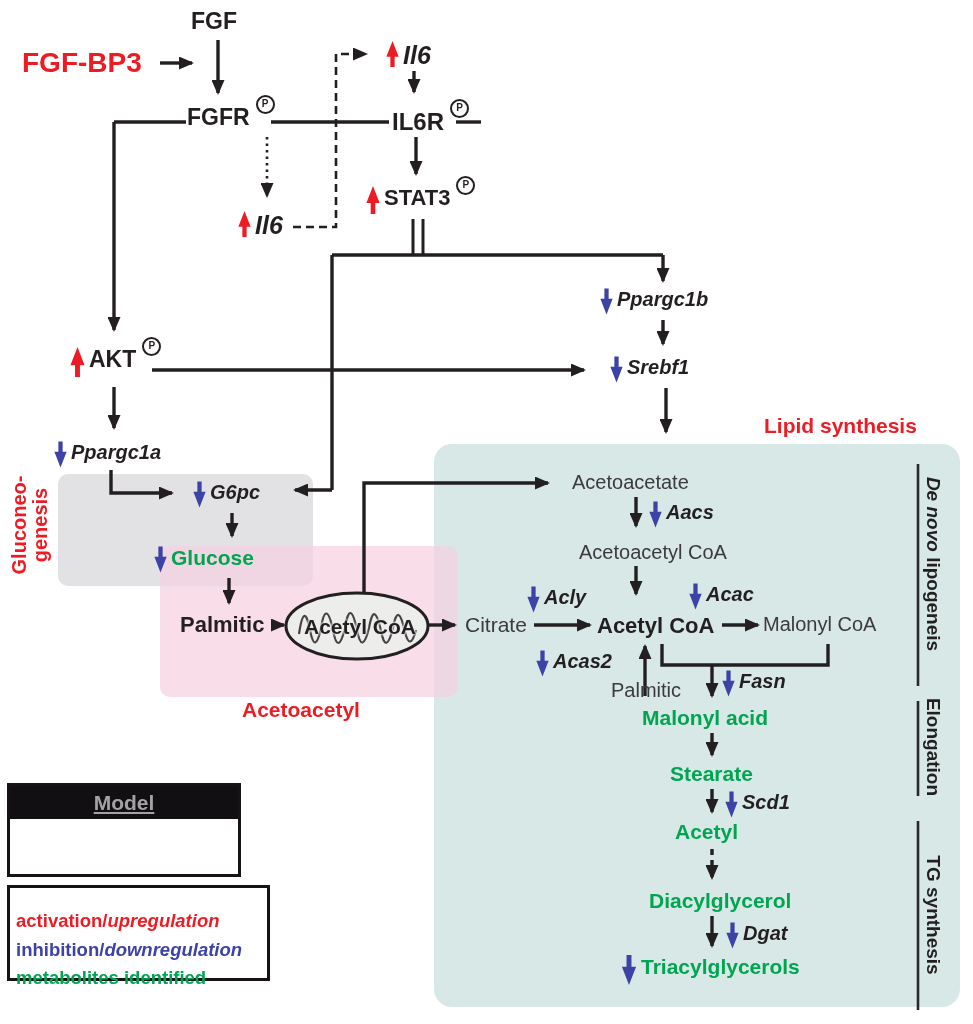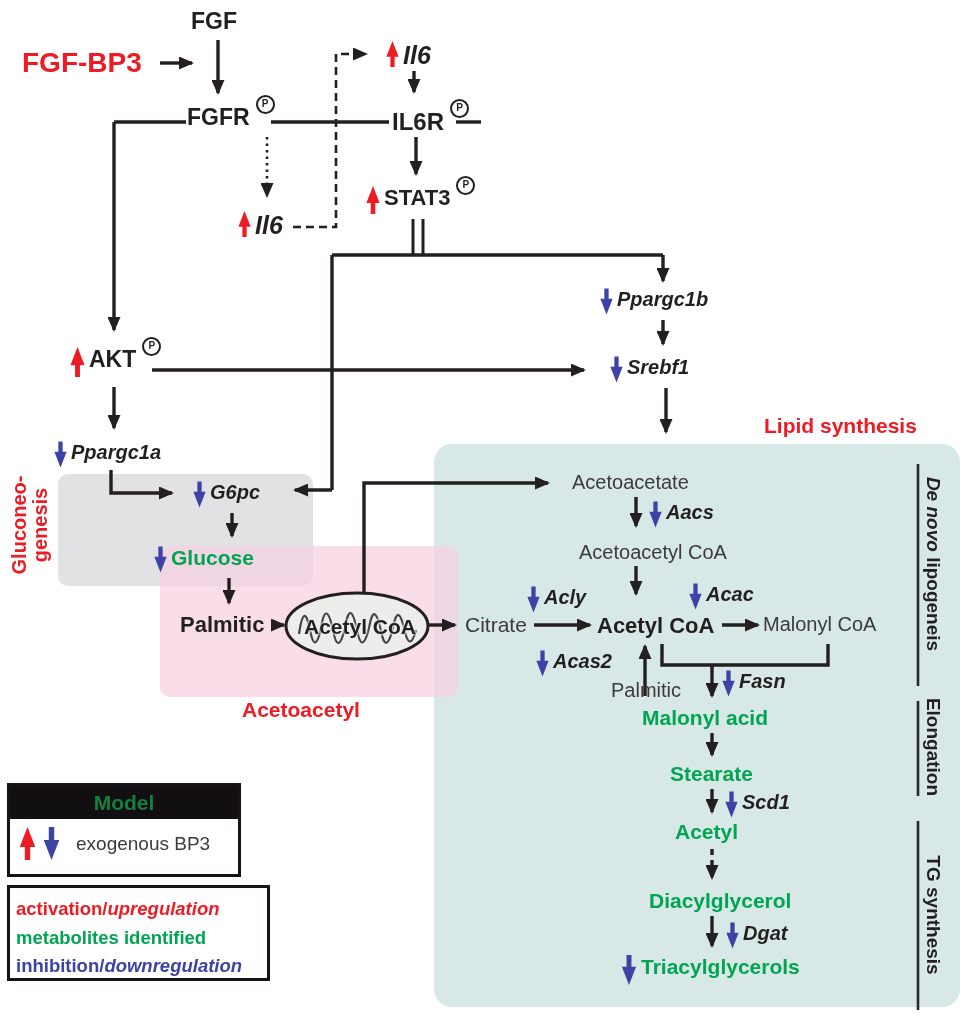--- a/index.html
+++ b/index.html
@@ -26,26 +26,26 @@
     line-height:14px;text-align:center;background:#fff;}
   .rot{position:absolute;z-index:10;white-space:nowrap;font-weight:bold;font-size:19px;text-align:center;}
   .rot-cw{transform:rotate(90deg);}
   .rot-ccw{transform:rotate(-90deg);white-space:pre-line;line-height:1.05;font-size:20px;color:#ed1c24;}
   .it{font-style:italic;}
   .red-fill{fill:#ed1c24;}
   .blue-fill{fill:#3c42a6;}
   
   .model-box{position:absolute;left:7px;top:783px;width:234px;height:94px;z-index:10;
     border:3px solid #161215;background:#fff;box-sizing:border-box;}
-  .model-head{height:33px;background:#120f12;color:#15803d;font-weight:bold;font-size:21px;
-    display:flex;align-items:center;justify-content:center;}
+  .model-head{height:33px;background:#120f12;color:#a3a3a3;font-weight:bold;font-size:21px;
+    display:flex;align-items:center;justify-content:center;text-decoration:underline;}
   .model-body{display:flex;align-items:center;gap:5px;padding:8px 0 0 8px;}
   .model-body .txt{font-size:19px;color:#3d3a3b;margin-left:10px;}
   .key-box{position:absolute;left:7px;top:885px;width:263px;height:96px;z-index:10;
-    border:3px solid #161215;background:#fff;box-sizing:border-box;padding:7px 0 0 6px;}
+    border:3px solid #161215;background:#fff;box-sizing:border-box;padding:19px 0 0 6px;}
   .key-line{font-weight:bold;font-size:18.5px;line-height:1.55;}
   .key-red{color:#ed1c24;}
   .key-blue{color:#3c42a6;}
   .key-green{color:#00a551;}
 </style>
 </head>
 <body>
 
 <div id="canvas">
 
@@ -314,34 +314,25 @@
     <span class="it">De novo</span>
     <span>lipogeneis</span>
   </div>
 
   <div class="rot rot-cw" style="left:873px;top:736px;width:120px">Elongation</div>
 
   <div class="rot rot-cw" style="left:838px;top:904px;width:190px">TG synthesis</div>
 
   <div class="model-box">
     <div class="model-head">Model</div>
-    <div class="model-body">
-      <svg width="19" height="33" viewBox="0 0 14 28">
-        <path class="red-fill" d="M7,0 L13.6,17 L9.3,17 L9.3,28 L4.7,28 L4.7,17 L0.4,17 Z"></path>
-        </svg>
-      <svg width="19" height="33" viewBox="0 0 14 28">
-        <path class="blue-fill" d="M7,28 L13.6,11 L9.3,11 L9.3,0 L4.7,0 L4.7,11 L0.4,11 Z"></path>
-        </svg>
-      <span class="txt">exogenous BP3</span>
-    </div>
   </div>
 
   <div class="key-box">
     <div class="key-line key-red">
       <span>activation/</span><span class="it">upregulation</span>
     </div>
-    <div class="key-line key-green">metabolites identified</div>
     <div class="key-line key-blue">
       <span>inhibition/</span><span class="it">downregulation</span>
     </div>
+    <div class="key-line key-green">metabolites identified</div>
   </div>
 
 </div>
 
 </body></html>

